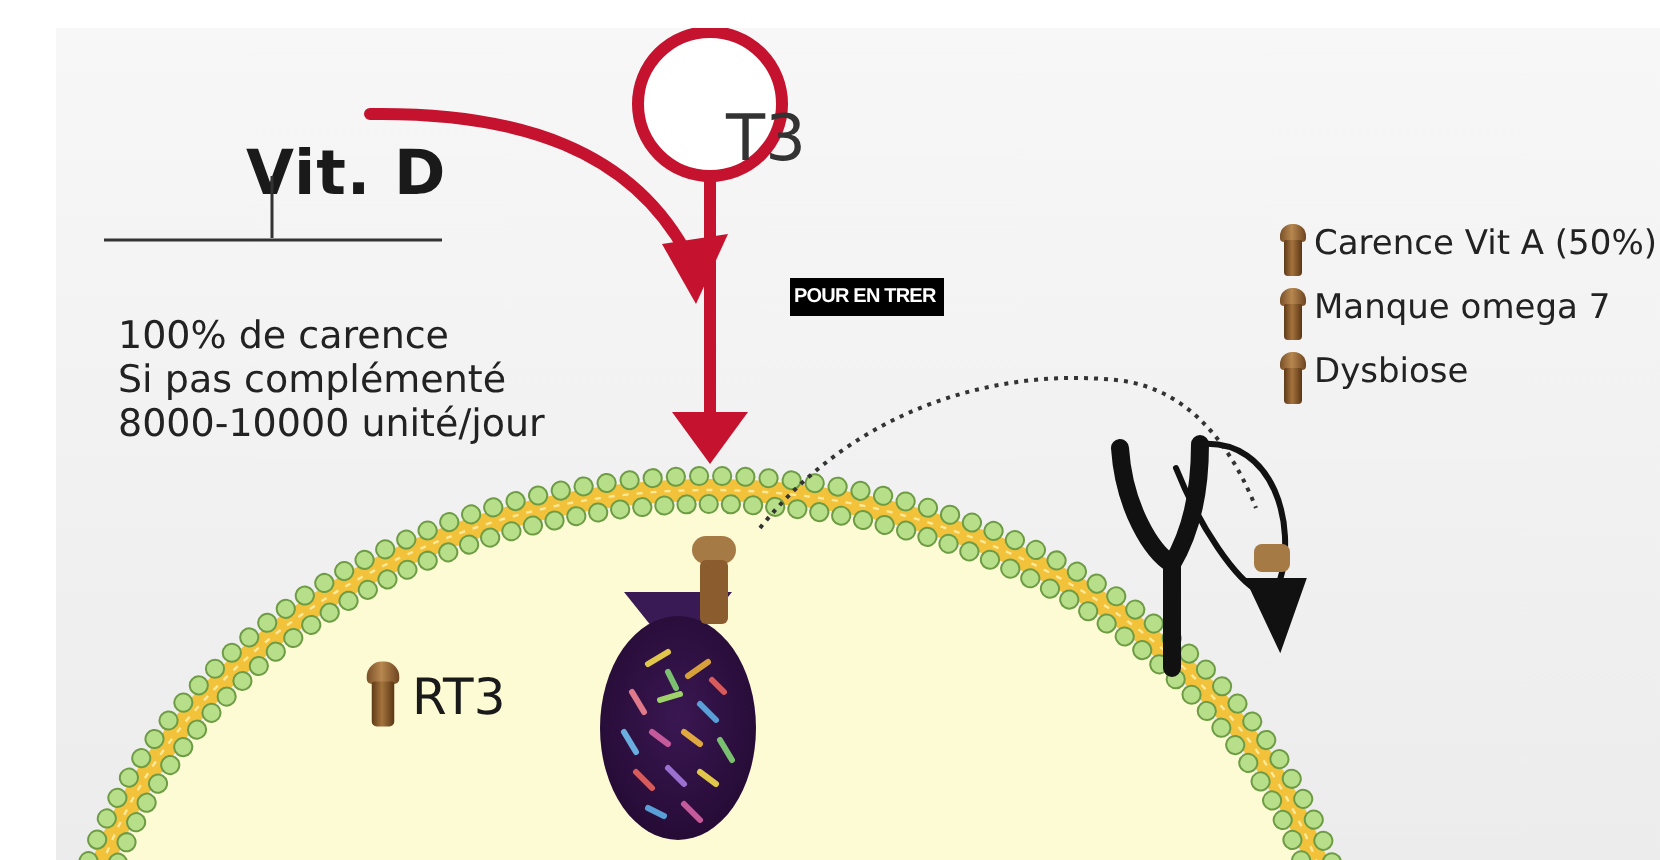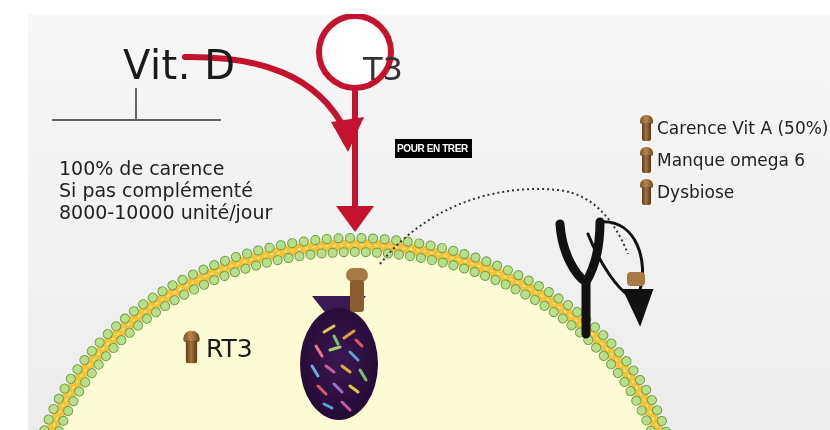--- a/index.html
+++ b/index.html
@@ -2,28 +2,28 @@
 <html><head>
   <meta charset="utf-8">
   <style>
     html, body { margin: 0; padding: 0; }
     body { width: 830px; height: 430px; overflow: hidden; background: #ffffff; position: relative;
            font-family: "DejaVu Sans", sans-serif; }
     #slide { position: absolute; left: 28px; top: 14px; width: 802px; height: 416px;
              background: linear-gradient(180deg, #f7f7f7 0%, #f1f1f1 55%, #ececec 100%); overflow: hidden; }
     svg.layer { position: absolute; left: 0; top: 0; }
     .txt { position: absolute; color: #1a1a1a; white-space: nowrap; }
-    #vitd-title { left: 95px; top: 36px; font-size: 40px; line-height: 30px; letter-spacing: 0.5px; }
+    #vitd-title { left: 95px; top: 58px; font-size: 31px; line-height: 30px; letter-spacing: 0.5px; font-weight: bold; }
     #vitd-notes { left: 31px; top: 143px; width: 210px; text-align: left; font-size: 19px; line-height: 22px; color: #222; }
     #vitd-notes div { white-space: nowrap; }
     #t3-label { left: 330px; top: 40px; width: 50px; text-align: center; font-size: 32px; line-height: 30px; color: #333; }
     #entry-label { left: 367px; top: 125px; background: #000; color: #fff; font-family: "Liberation Sans", sans-serif;
                    font-weight: bold; font-size: 10px; line-height: 17px; padding: 1px 4px 1px 2px; letter-spacing: -0.4px; }
     #legend { position: absolute; left: 612px; top: 98px; }
-    .legend-item { display: flex; align-items: center; height: 32px; }
+    .legend-item { display: flex; height: 32px; }
     .legend-item .label { font-size: 17px; color: #222; margin-left: 4px; }
     .cork { width: 13px; height: 26px; display: inline-block; position: relative; }
     .cork::before { content: ""; position: absolute; left: 0; top: 0; width: 13px; height: 9px; border-radius: 6px 6px 2px 2px;
                     background: linear-gradient(90deg, #7a5028, #b7874f 45%, #6e4520); }
     .cork::after { content: ""; position: absolute; left: 2px; top: 8px; width: 9px; height: 18px; border-radius: 1px 1px 2px 2px;
                    background: linear-gradient(90deg, #5e3a18, #a4733d 45%, #5a3614); }
     #rt3 { position: absolute; left: 157px; top: 320px; display: flex; align-items: flex-start; }
     #rt3 .label { font-size: 25px; color: #1a1a1a; margin-left: 8px; }
     #rt3 .cork { transform: scale(1.25); transform-origin: center; }
   </style>
@@ -131,21 +131,21 @@
     <div>POUR EN TRER</div>
   </div>
 
   <div id="legend">
     <div class="legend-item">
       <span class="cork"></span>
       <span class="label">Carence Vit A (50%)</span>
     </div>
     <div class="legend-item">
       <span class="cork"></span>
-      <span class="label">Manque omega 6</span>
+      <span class="label">Manque omega 7</span>
     </div>
     <div class="legend-item">
       <span class="cork"></span>
       <span class="label">Dysbiose</span>
     </div>
   </div>
 
   <div id="rt3">
     <span class="cork"></span>
     <span class="label">RT3</span>

